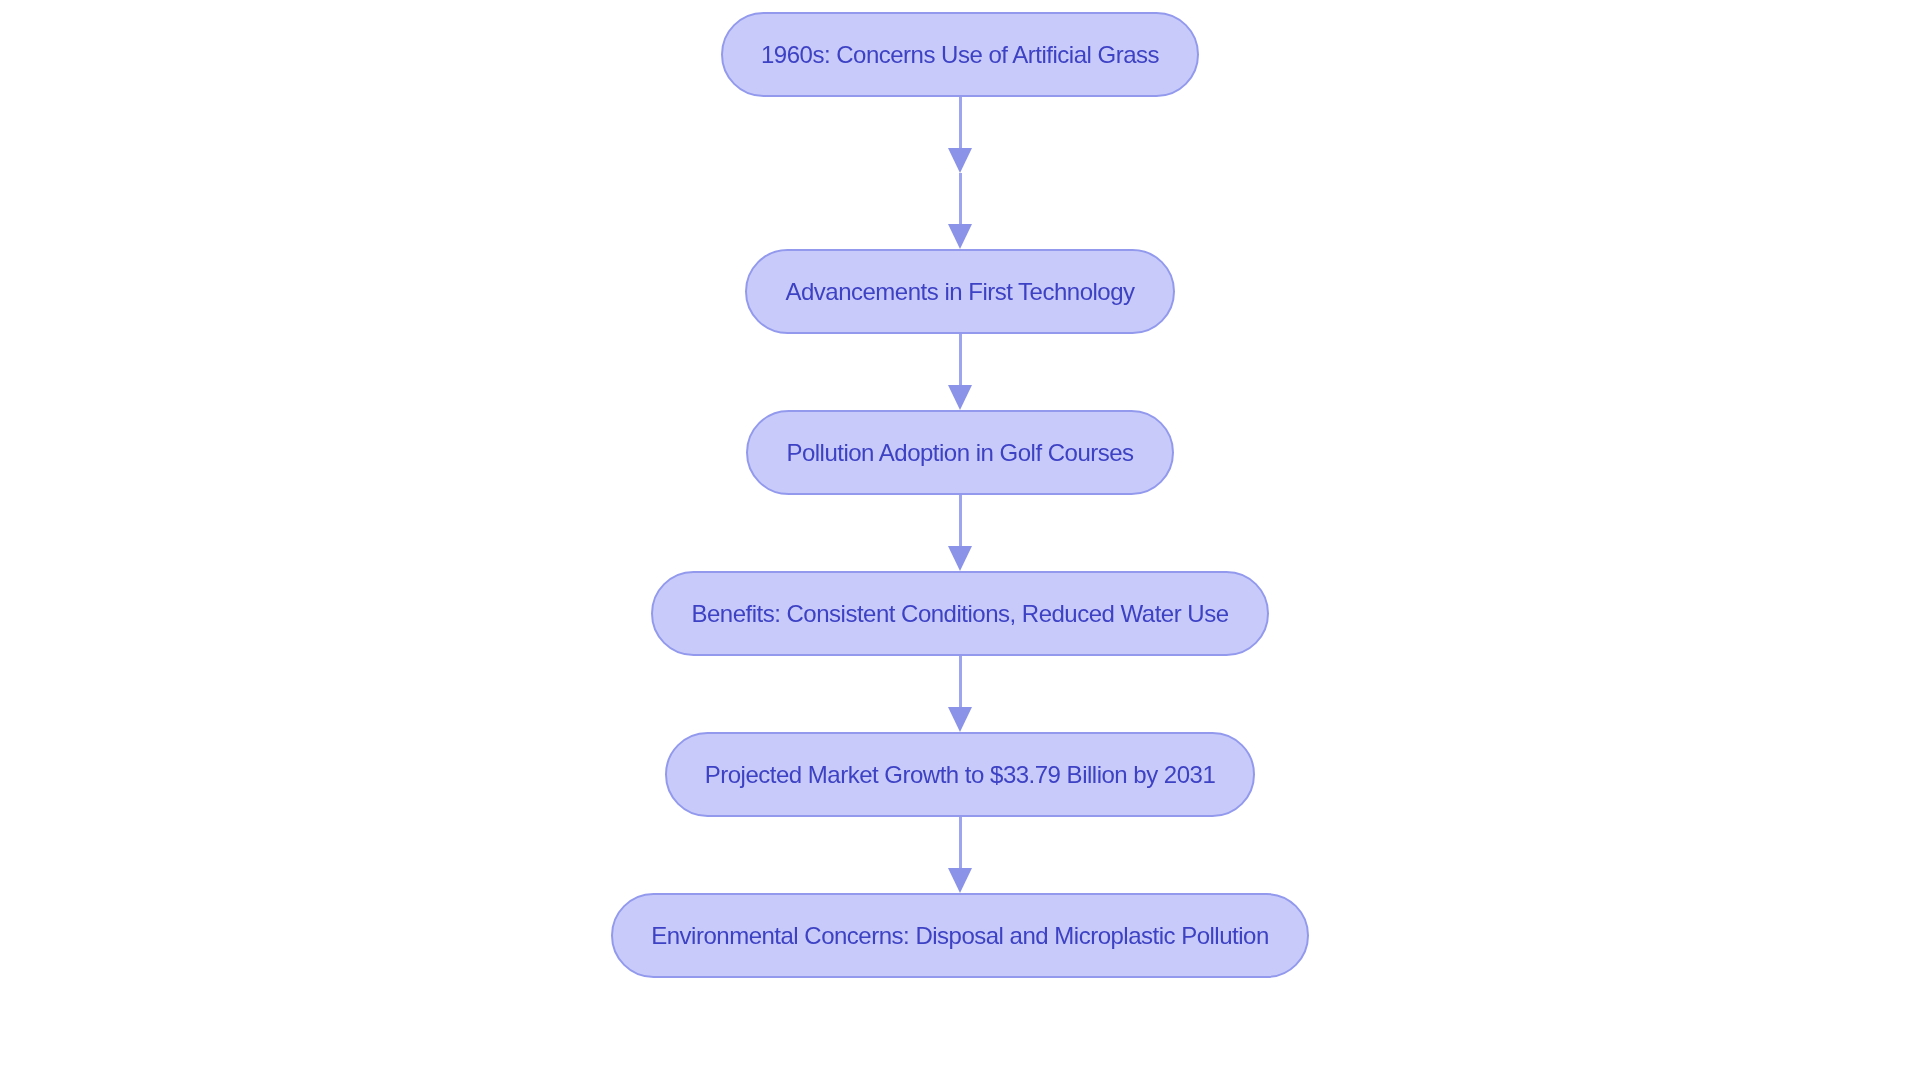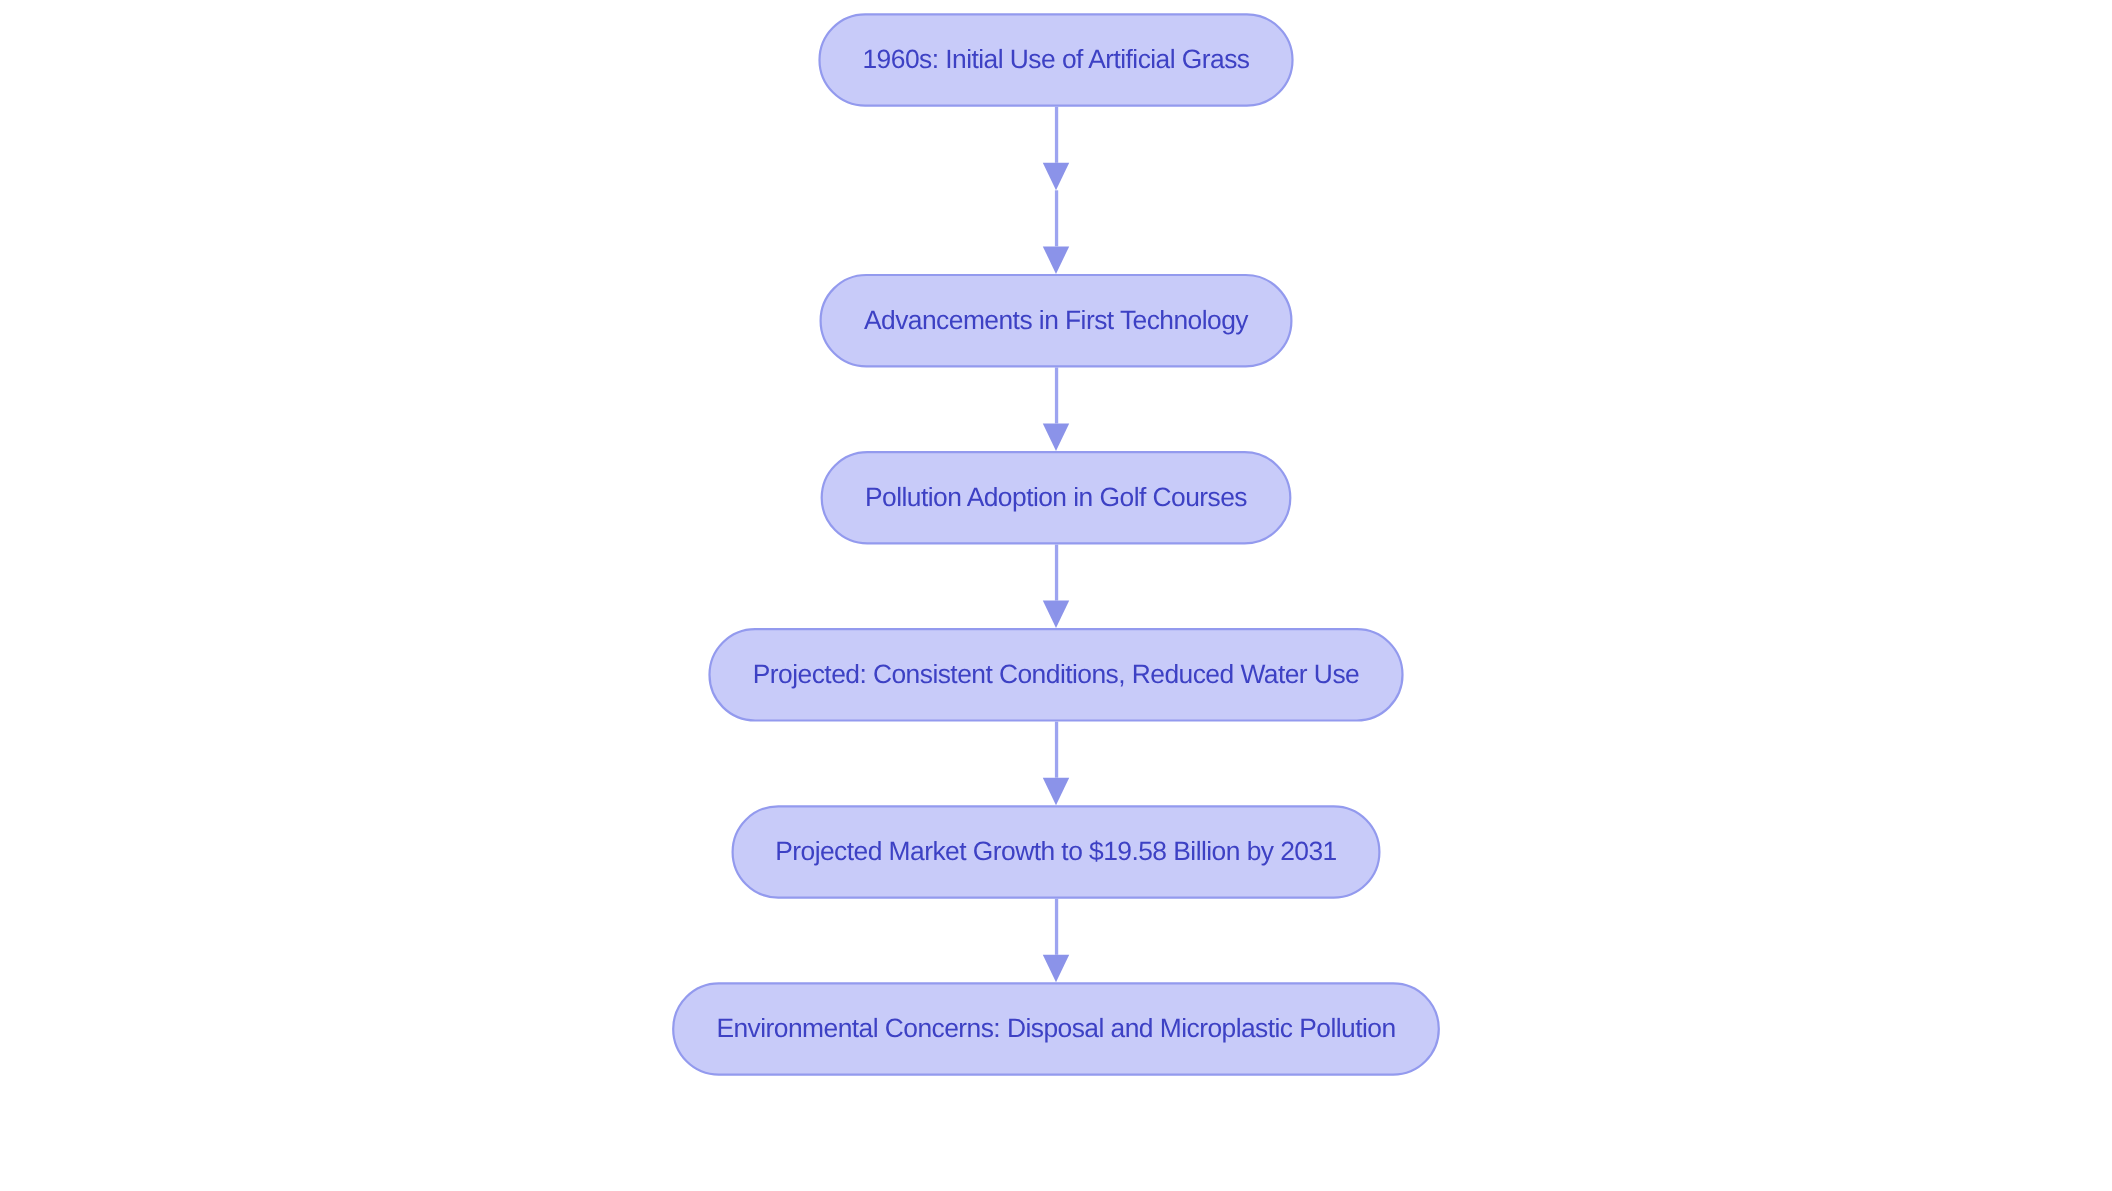--- a/index.html
+++ b/index.html
@@ -68,21 +68,21 @@
     border-top: 25px solid var(--arrow-color);
   }
 </style>
 </head>
 <body>
 
 <div class="canvas">
   <div class="flow">
 
     <div class="node">
-      <span class="node-label">1960s: Initial Use of Artificial Grass</span>
+      <span class="node-label">1960s: Concerns Use of Artificial Grass</span>
     </div>
 
     <div class="arrow">
       <div class="stem"></div>
       <div class="head"></div>
     </div>
 
 
     <div class="arrow">
       <div class="stem"></div>
@@ -101,30 +101,30 @@
     <div class="node">
       <span class="node-label">Pollution Adoption in Golf Courses</span>
     </div>
 
     <div class="arrow">
       <div class="stem"></div>
       <div class="head"></div>
     </div>
 
     <div class="node">
-      <span class="node-label">Projected: Consistent Conditions, Reduced Water Use</span>
+      <span class="node-label">Benefits: Consistent Conditions, Reduced Water Use</span>
     </div>
 
     <div class="arrow">
       <div class="stem"></div>
       <div class="head"></div>
     </div>
 
     <div class="node">
-      <span class="node-label">Projected Market Growth to $19.58 Billion by 2031</span>
+      <span class="node-label">Projected Market Growth to $33.79 Billion by 2031</span>
     </div>
 
     <div class="arrow">
       <div class="stem"></div>
       <div class="head"></div>
     </div>
 
     <div class="node">
       <span class="node-label">Environmental Concerns: Disposal and Microplastic Pollution</span>
     </div>

